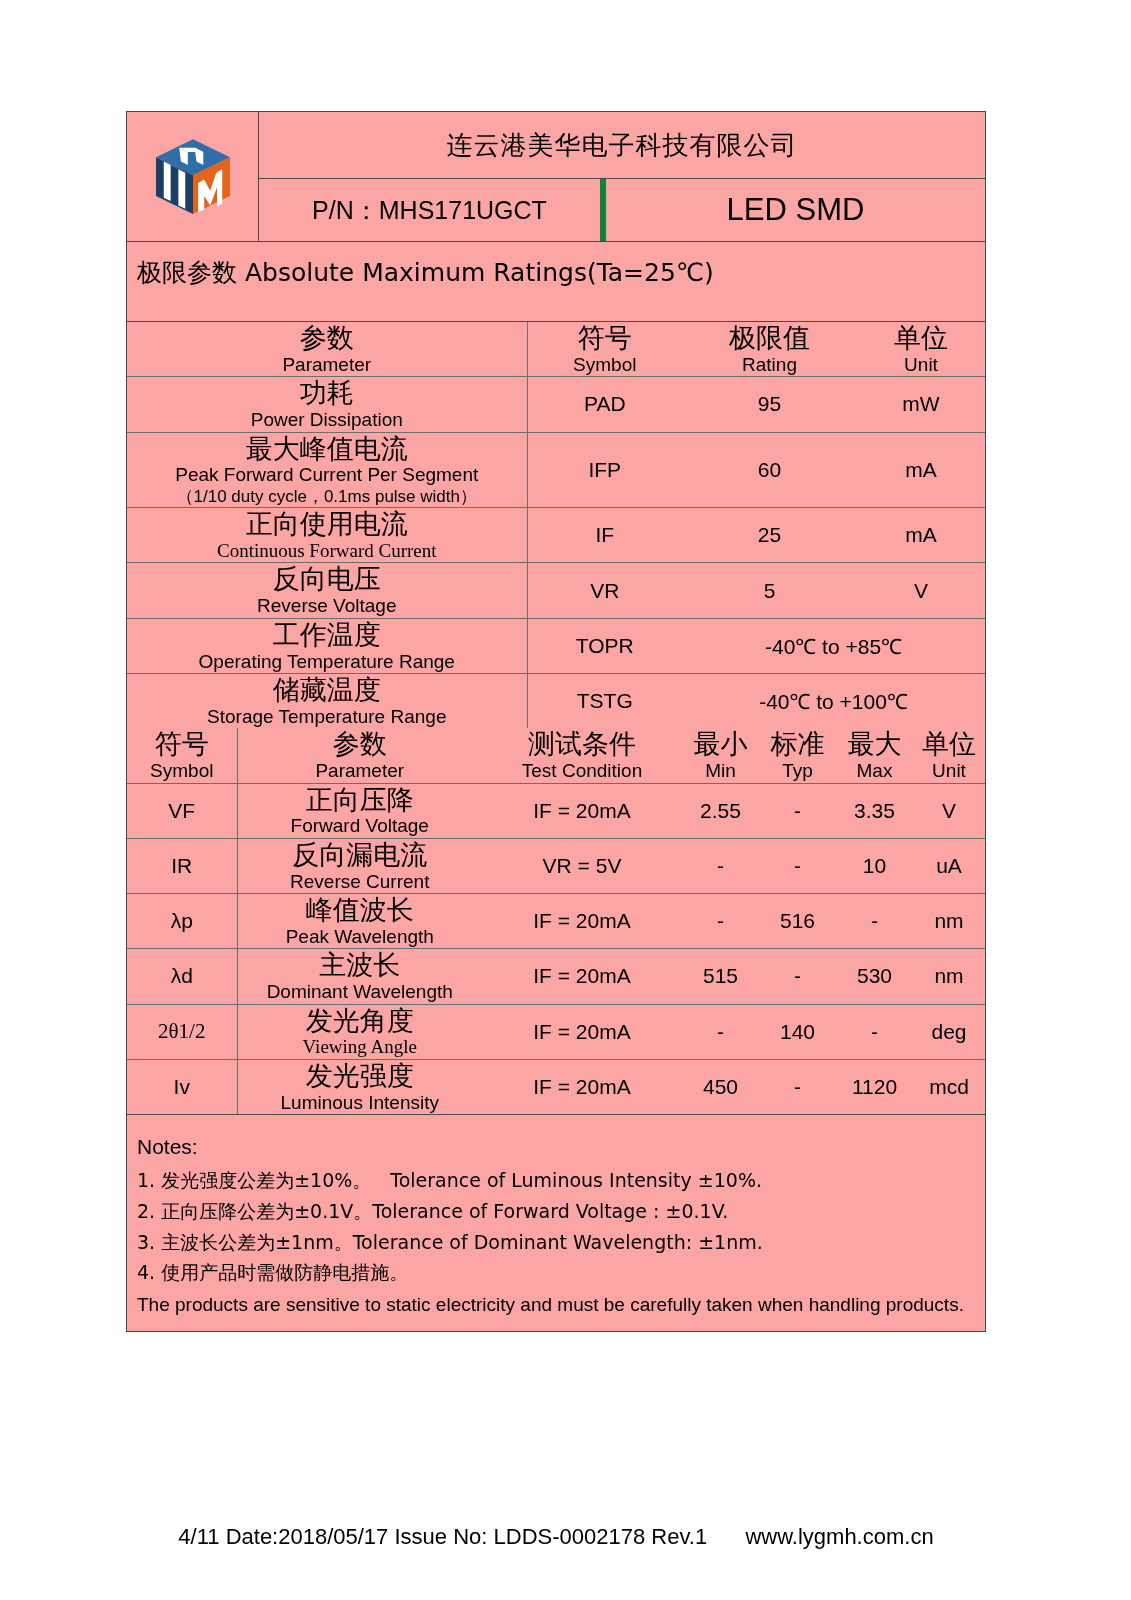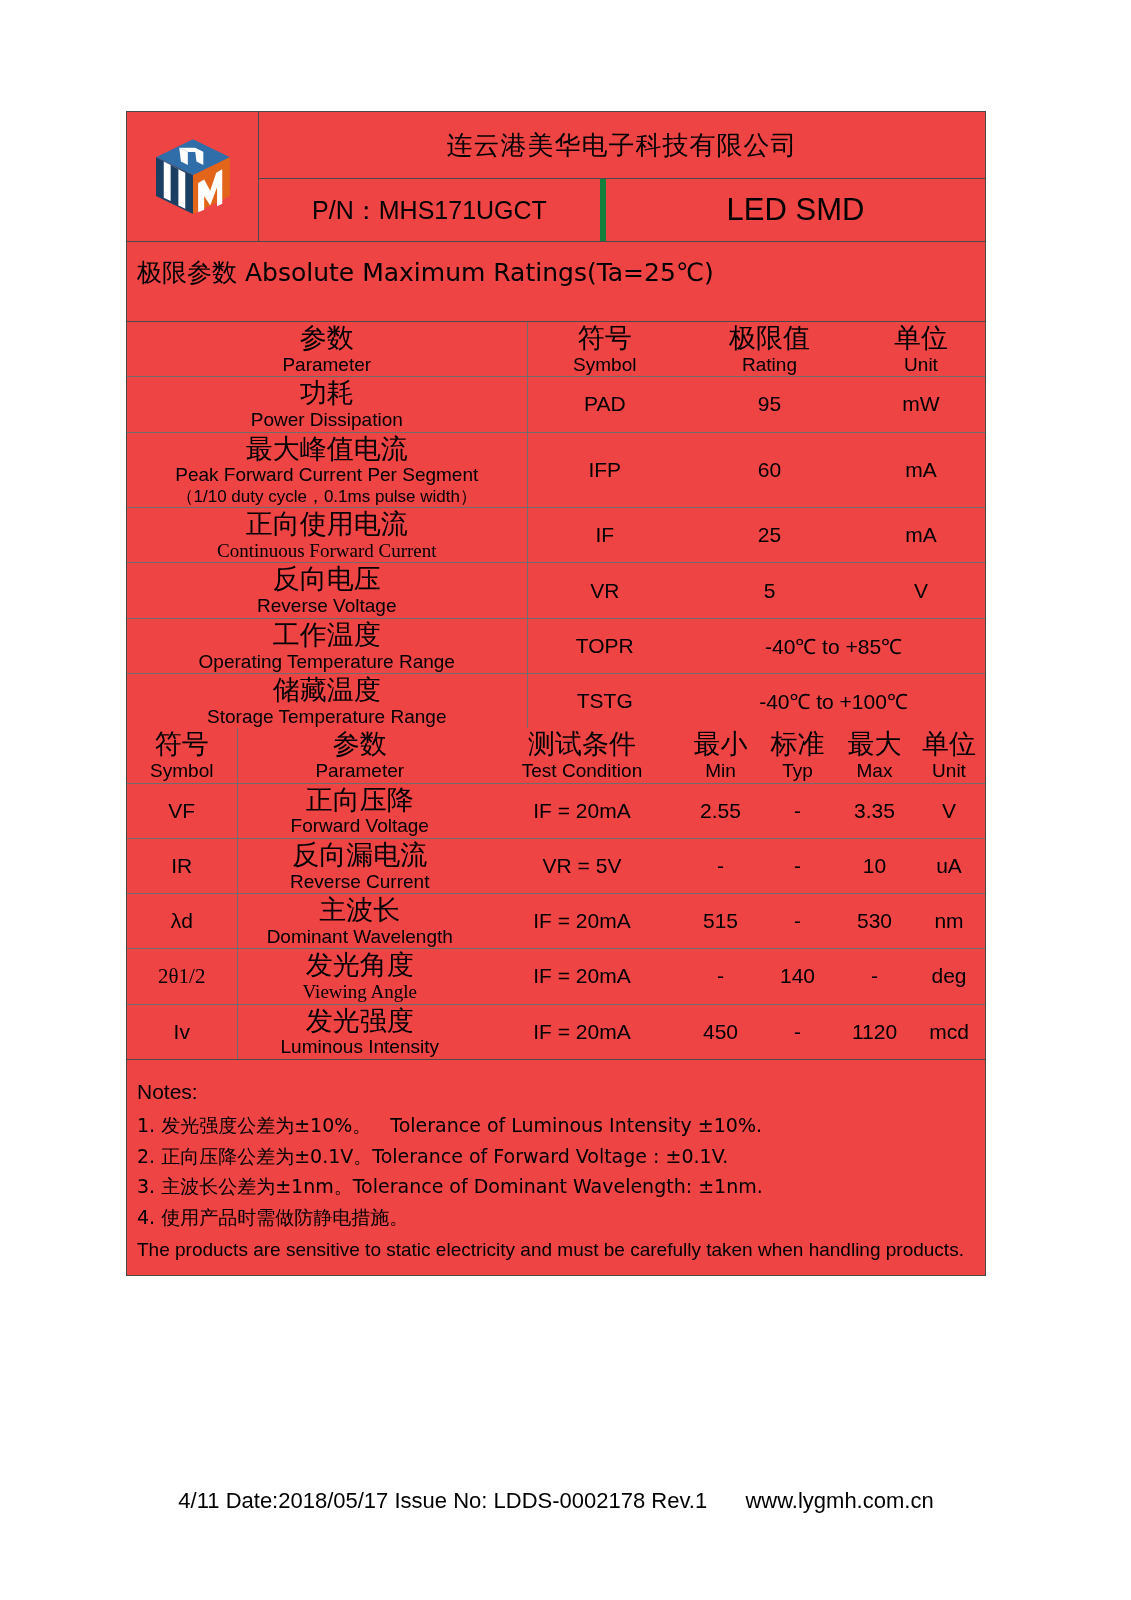--- a/index.html
+++ b/index.html
@@ -24,21 +24,21 @@
   }
 
   
   .sheet {
     position: absolute;
     left: 126px;
     top: 111px;
     width: 860px;
     border: 1px solid #4a4a4a;
     box-sizing: border-box;
-    background: #ef4444;
+    background: #fca5a5;
   }
 
   
   .hdr {
     display: flex;
     border-bottom: 1px solid #4a4a4a;
   }
   .hdr-logo-cell {
     width: 132px;
     border-right: 1px solid #4a4a4a;
@@ -164,21 +164,21 @@
   .note-final {
     font-size: 19px;
     line-height: 1.6;
     margin-top: 2px;
   }
 
   
   .footer {
     position: absolute;
     left: 126px;
-    top: 1488px;
+    top: 1524px;
     width: 860px;
     text-align: center;
     font-size: 22px;
     white-space: nowrap;
   }
   .footer .gap { display: inline-block; width: 26px; }
 </style>
 </head>
 <body>
 
@@ -368,20 +368,32 @@
             <span class="cn">反向漏电流</span>
             <span class="en">Reverse Current</span>
           </td>
           <td class="val">VR = 5V</td>
           <td class="val">-</td>
           <td class="val">-</td>
           <td class="val">10</td>
           <td class="val">uA</td>
         </tr>
 
+        <tr class="row-oec">
+          <td class="c-sym sym">λp</td>
+          <td>
+            <span class="cn">峰值波长</span>
+            <span class="en">Peak Wavelength</span>
+          </td>
+          <td class="val">IF = 20mA</td>
+          <td class="val">-</td>
+          <td class="val">516</td>
+          <td class="val">-</td>
+          <td class="val">nm</td>
+        </tr>
 
         <tr class="row-oec">
           <td class="c-sym sym">λd</td>
           <td>
             <span class="cn">主波长</span>
             <span class="en">Dominant Wavelength</span>
           </td>
           <td class="val">IF = 20mA</td>
           <td class="val">515</td>
           <td class="val">-</td>

